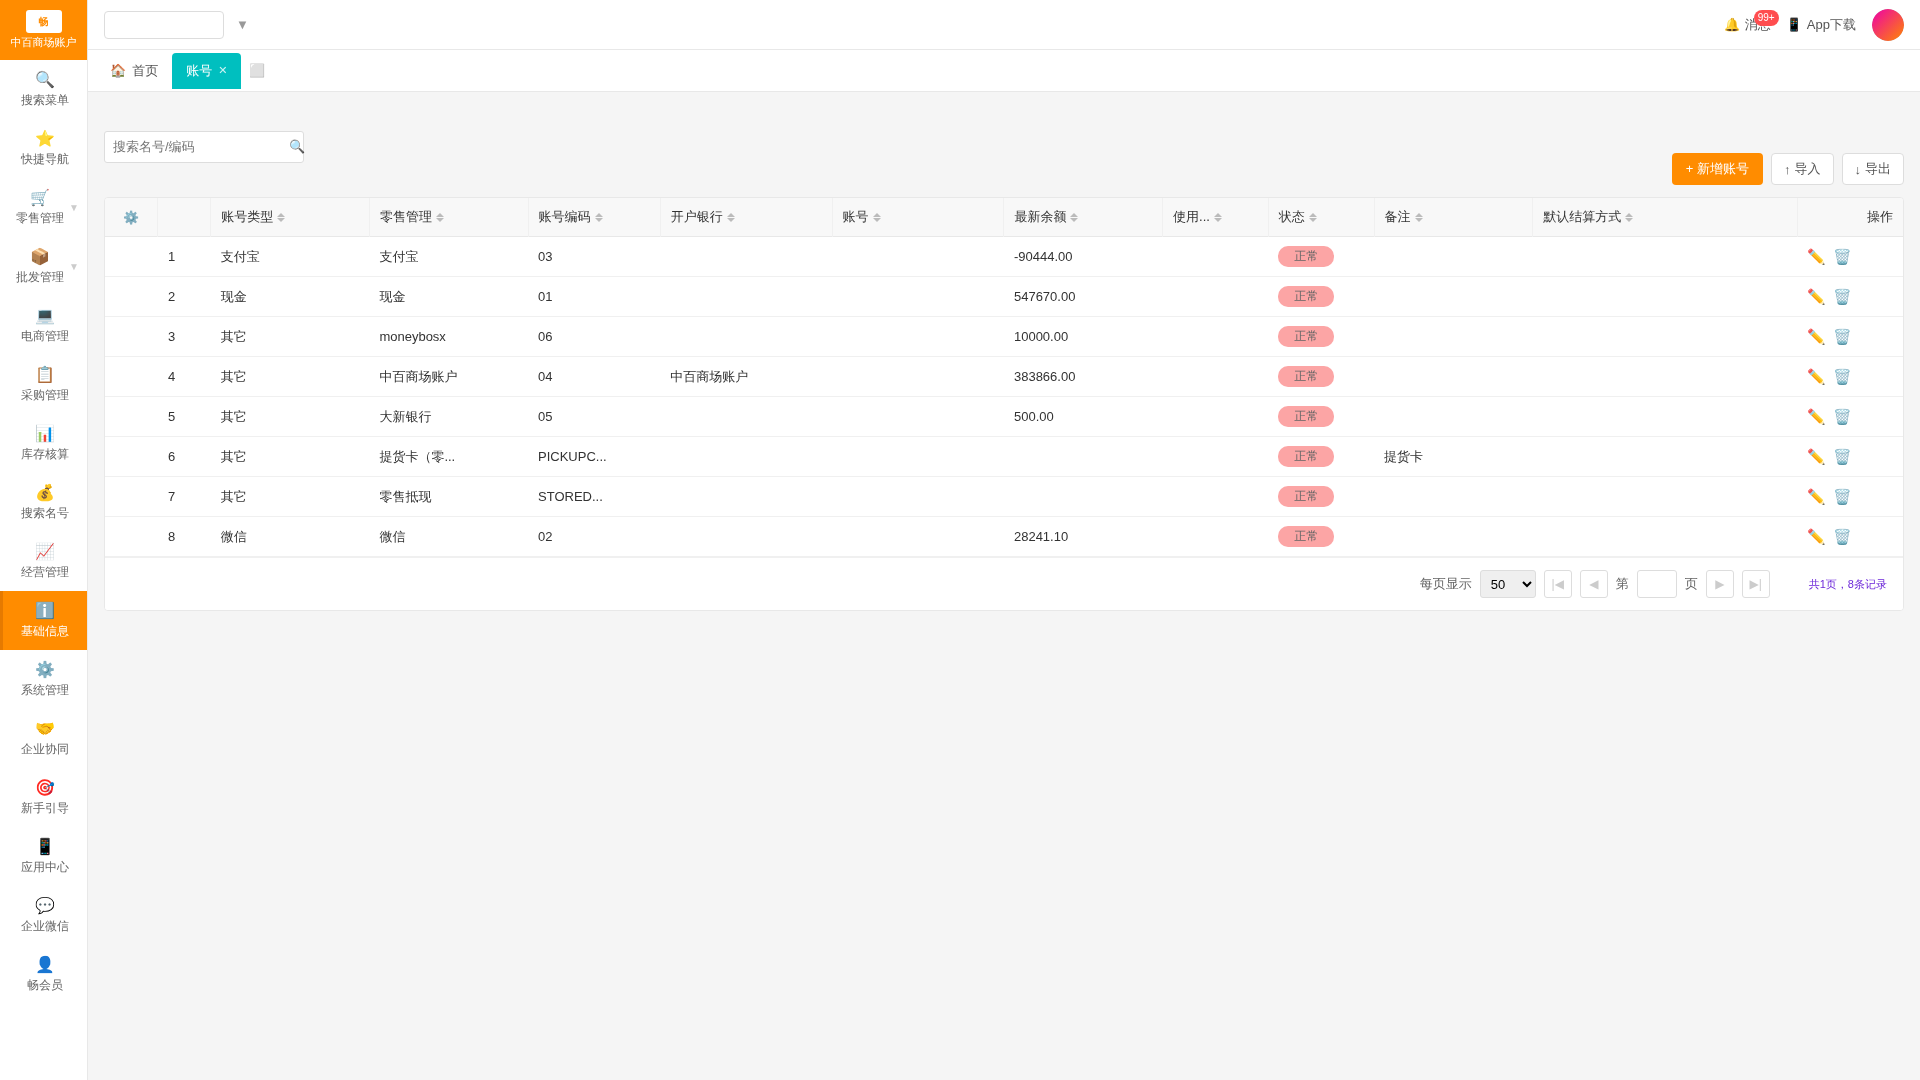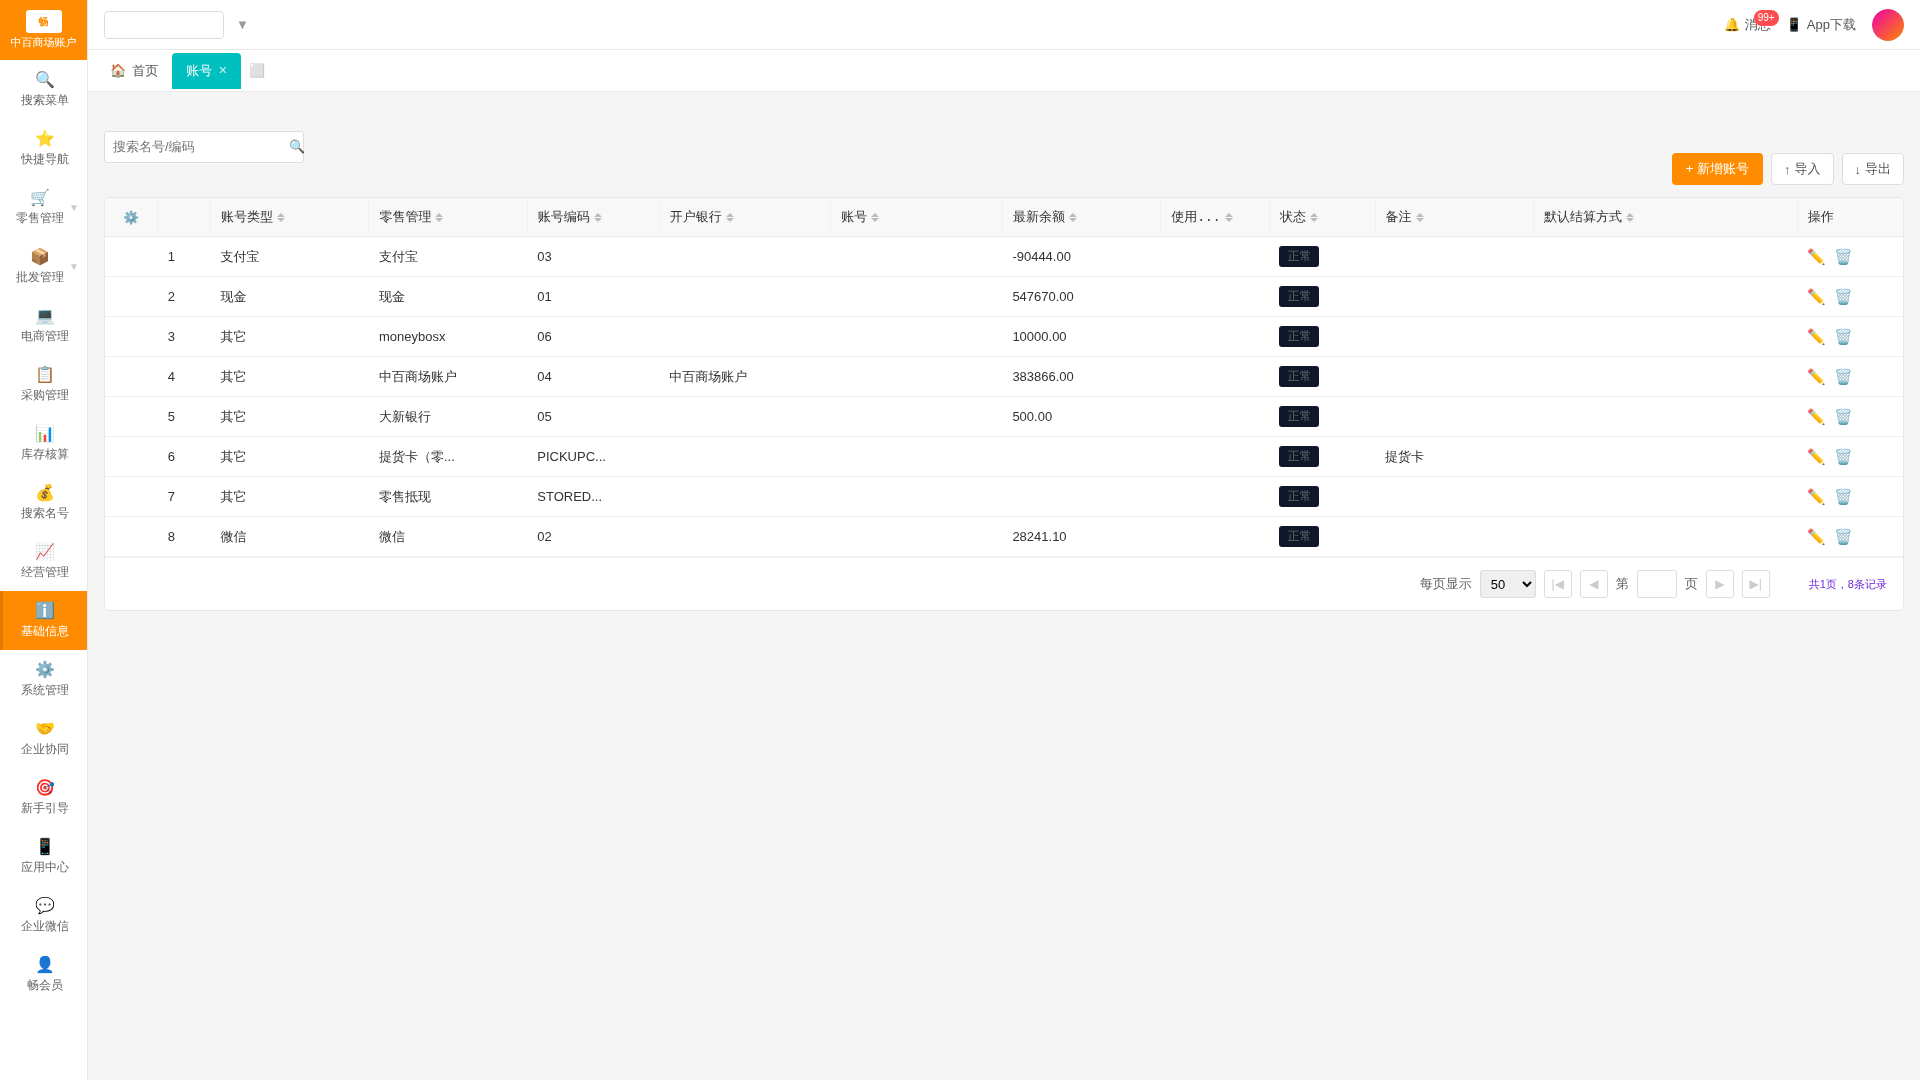--- a/index.html
+++ b/index.html
@@ -229,21 +229,21 @@
     table {
       width: 100%;
       border-collapse: collapse;
     }
     thead tr {
       background: #f8f8f8;
       border-bottom: 1px solid #e8e8e8;
     }
     thead th {
       padding: 10px 10px;
-      text-align: left;
+      text-align: right;
       font-weight: 500;
       color: #333;
       font-size: 13px;
       white-space: nowrap;
       border-right: 1px solid #f0f0f0;
     }
     thead th:last-child { border-right: none; }
     .th-sort { display: flex; align-items: center; gap: 4px; cursor: pointer; }
     .sort-icon { display: flex; flex-direction: column; gap: 1px; }
     .sort-icon span { width: 0; height: 0; }
@@ -253,24 +253,24 @@
       border-bottom: 1px solid #f0f0f0;
     }
     tbody td {
       padding: 9px 10px;
       color: #333;
       font-size: 13px;
       white-space: nowrap;
     }
     .status-badge {
       display: inline-block;
-      padding: 2px 8px;
-      border-radius: 3px;
+      padding: 2px 16px;
+      border-radius: 10px;
       font-size: 12px;
-      background: #0f172a;
+      background: #fca5a5;
       color: #666;
     }
     .actions { display: flex; gap: 8px; }
     .action-btn { cursor: pointer; color: #999; font-size: 15px; }
     .settings-col { width: 36px; text-align: center; }
 
     
     .pagination {
       display: flex;
       align-items: center;
@@ -313,21 +313,21 @@
     .page-total { color: #6d28d9; font-size: 11px; margin-left: 31px; }
 
     .col-settings { width: 40px; }
     .col-num { width: 40px; }
     .col-type { width: 120px; }
     .col-name { width: 120px; }
     .col-code { width: 100px; }
     .col-bank { width: 130px; }
     .col-account { width: 130px; }
     .col-balance { width: 120px; }
-    .col-usage { width: 80px; font-family: Liberation Mono, monospace; }
+    .col-usage { width: 80px; }
     .col-status { width: 80px; font-family: Liberation Serif, serif; }
     .col-remark { width: 120px; }
     .col-payment { width: 200px; }
     .col-action { width: 80px; }
   </style>
 </head>
 <body>
 
 <div class="sidebar">
   <div class="sidebar-logo">

